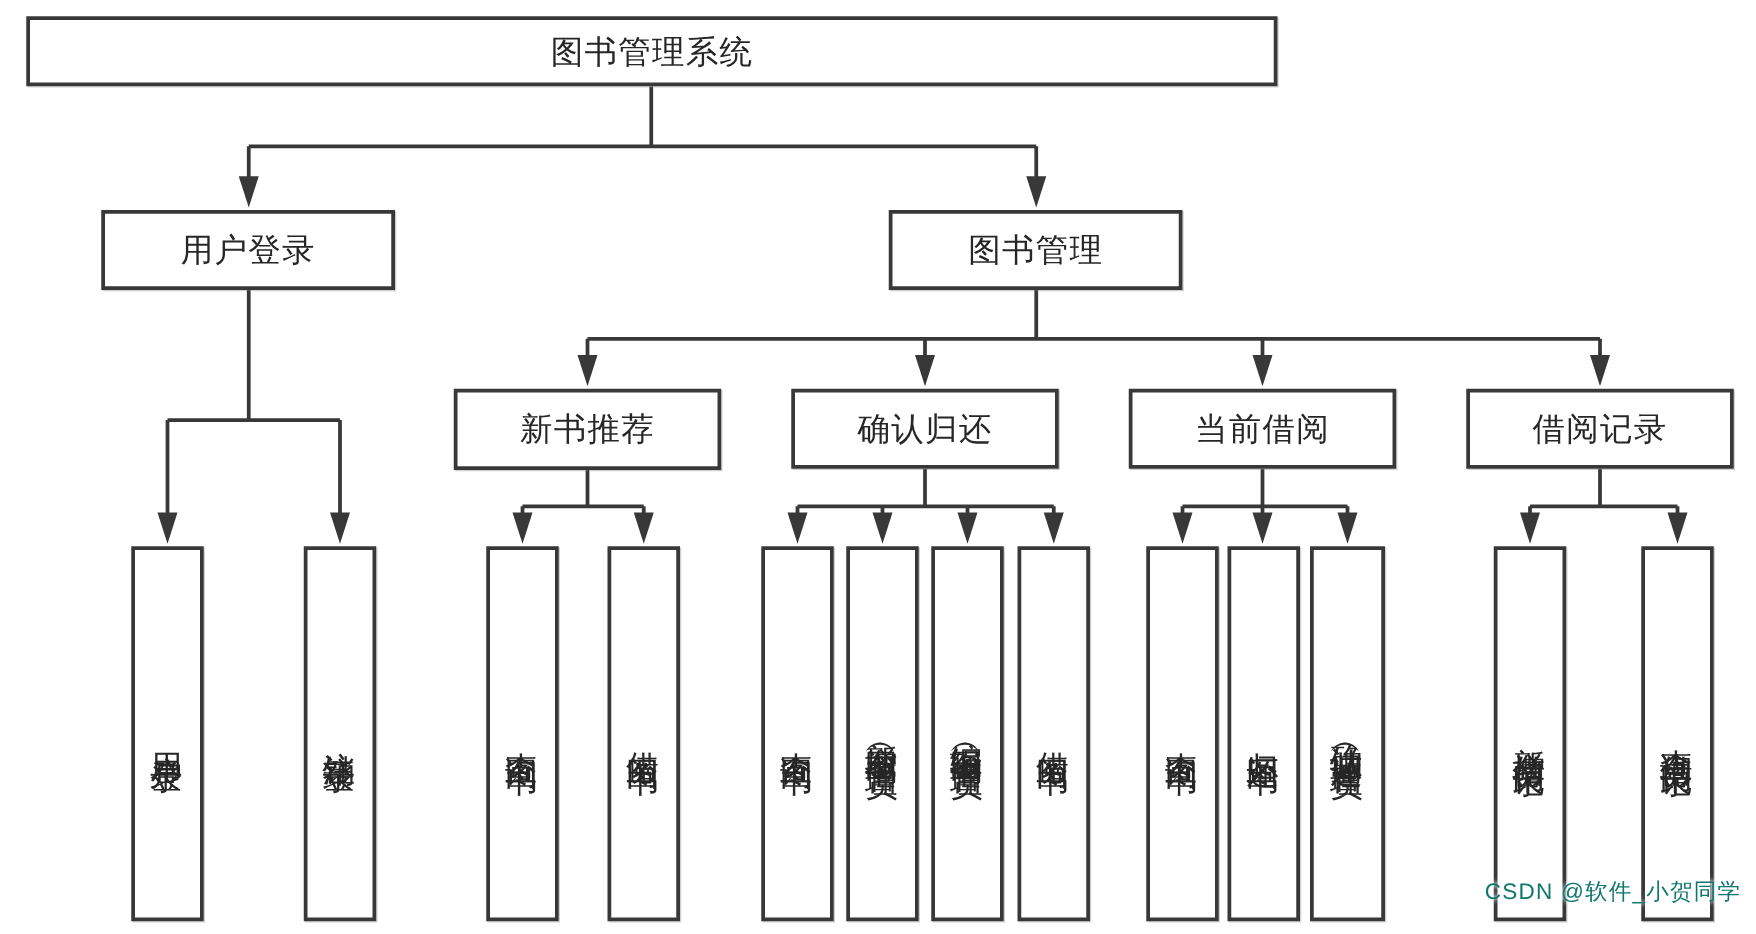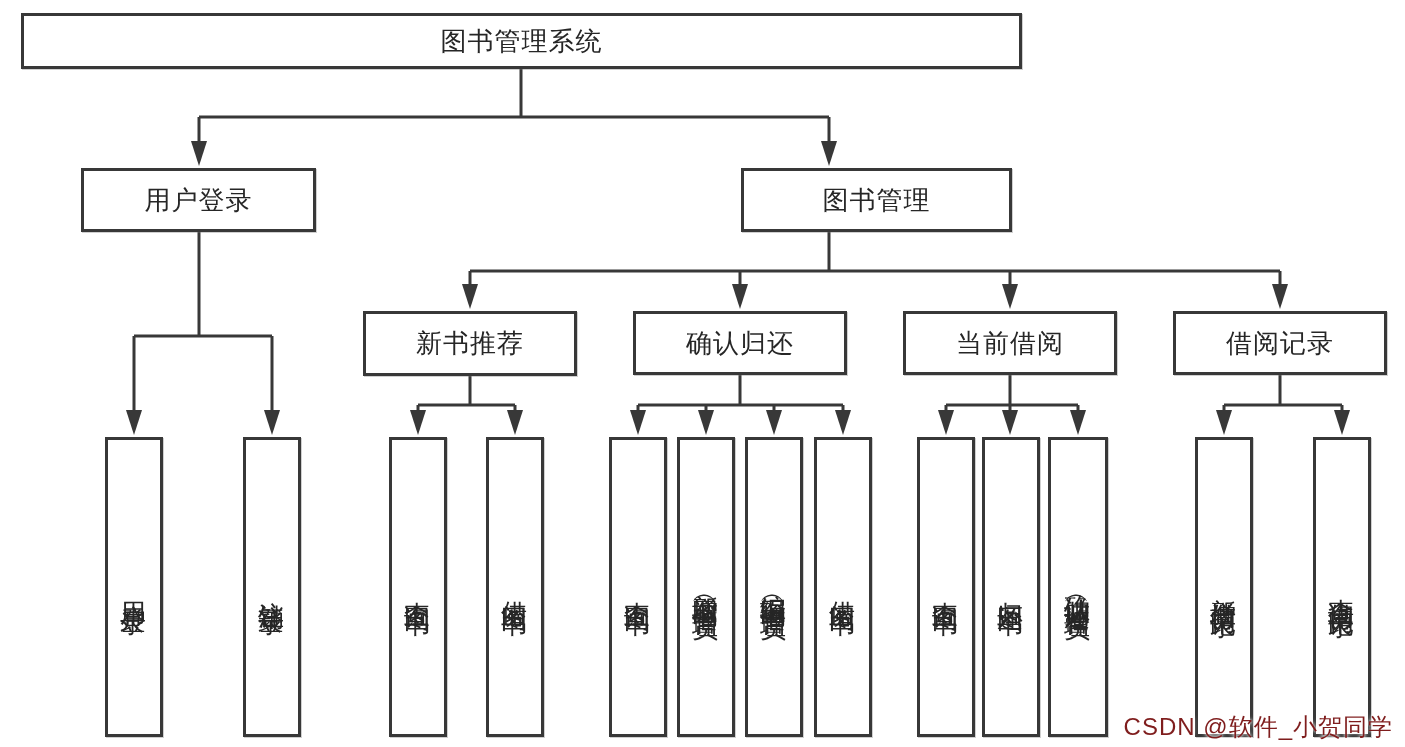--- a/index.html
+++ b/index.html
@@ -32,23 +32,23 @@
   }
   .box.v {
     writing-mode: vertical-rl;
     text-orientation: mixed;
     letter-spacing: 3px;
     font-size: 26px;
   }
   .watermark {
     position: absolute;
     right: 12px;
-    bottom: 4px;
-    font-size: 24px;
-    color: #7f1d1d;
+    bottom: 22px;
+    font-size: 18px;
+    color: #0f766e;
     letter-spacing: 1px;
     z-index: 10;
     text-shadow: 0 0 3px #ffffff, 0 0 5px #ffffff;
     white-space: nowrap;
   }
 </style>
 </head>
 <body>
 
 <div class="canvas">
@@ -91,21 +91,21 @@
       <polygon points="1002,410 1018,410 1010,435"></polygon>
       <polygon points="1070,410 1086,410 1078,435"></polygon>
       <polygon points="1216,410 1232,410 1224,435"></polygon>
       <polygon points="1334,410 1350,410 1342,435"></polygon>
     </g>
   </svg>
 
   <div class="box" style="left:21px; top:13px; width:1001px; height:56px;">图书管理系统</div>
 
   <div class="box" style="left:81px; top:168px; width:235px; height:64px;">用户登录</div>
-  <div class="box" style="left:711px; top:168px; width:271px; height:64px;margin-left:30px;">图书管理</div>
+  <div class="box" style="left:711px; top:168px; width:235px; height:64px;">图书管理</div>
 
   <div class="box" style="left:363px; top:311px; width:214px; height:65px;">新书推荐</div>
   <div class="box" style="left:633px; top:311px; width:214px; height:64px;">确认归还</div>
   <div class="box" style="left:1173px; top:311px; width:214px; height:64px;">借阅记录</div>
   <div class="box" style="left:903px; top:311px; width:214px; height:64px;">当前借阅</div>
 
   <div class="box v" style="left:105px; top:437px; width:58px; height:300px;">用户登录</div>
   <div class="box v" style="left:243px; top:437px; width:58px; height:300px;">注销登录</div>
 
   <div class="box v" style="left:389px; top:437px; width:58px; height:300px;">查询图书</div>

